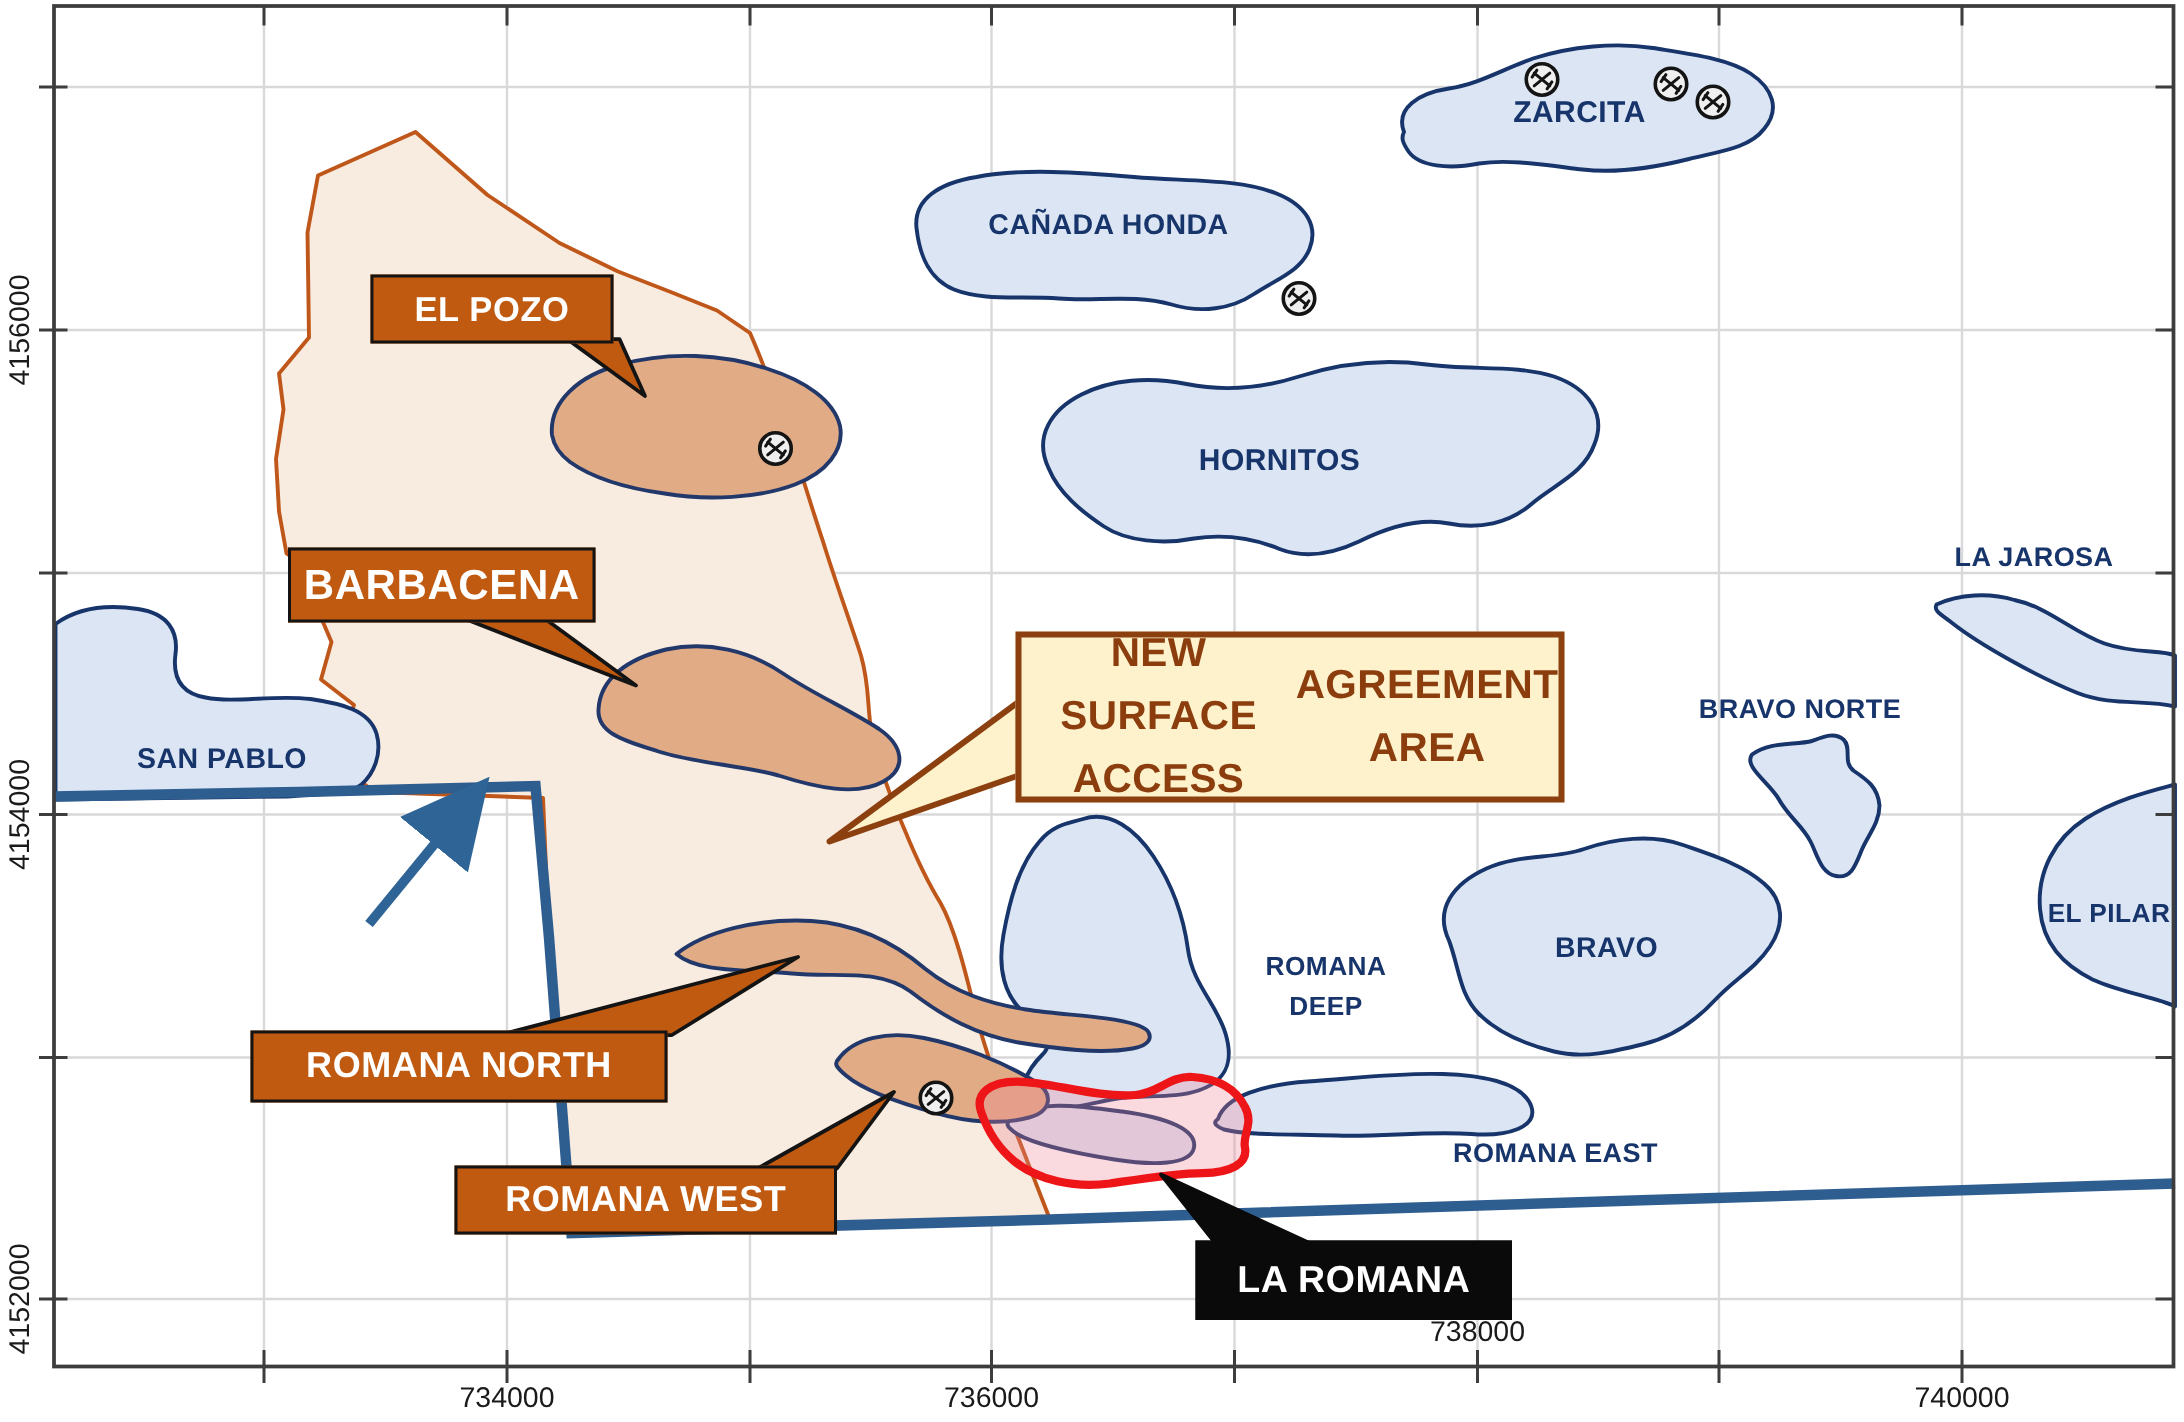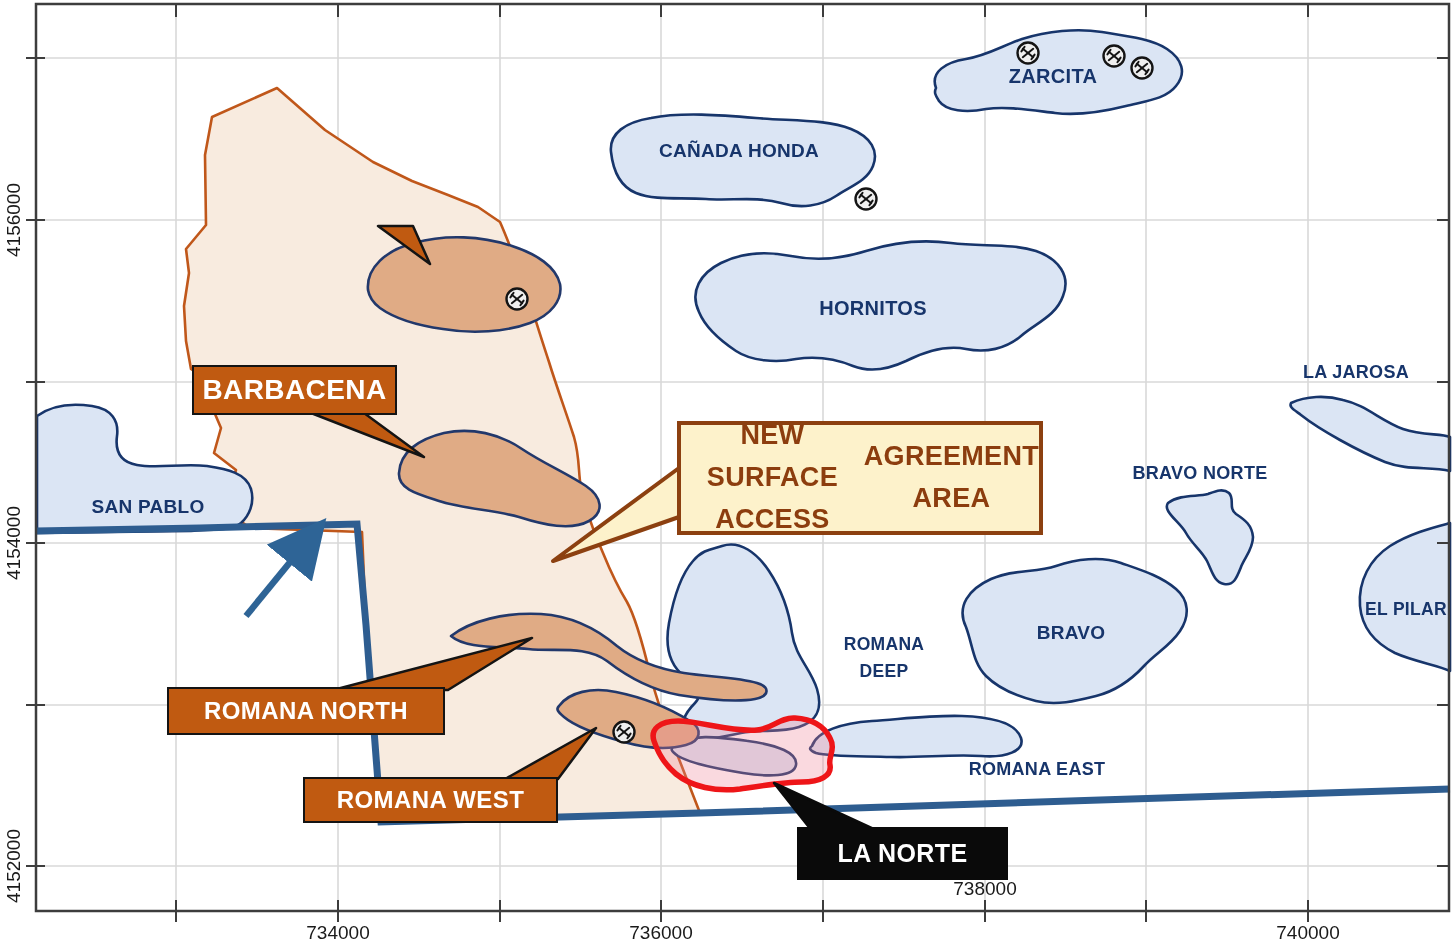--- a/index.html
+++ b/index.html
@@ -158,37 +158,38 @@
     <use href="#mine-sym" x="1114" y="56"></use>
     <use href="#mine-sym" x="1142" y="68"></use>
     <use href="#mine-sym" x="866" y="199"></use>
     <use href="#mine-sym" x="517" y="299"></use>
     <use href="#mine-sym" x="624" y="732"></use>
   </g>
 </svg>
 
 <div class="lbl s20" style="left:1053px;top:76px;">ZARCITA</div>
 <div class="lbl s19" style="left:739px;top:151px;">CAÑADA HONDA</div>
-<div class="lbl s20" style="left:873px;top:308px;">HORNITOS</div>
+<div class="lbl s20" style="left:853px;top:308px;">HORNITOS</div>
 <div class="lbl s19" style="left:148px;top:507px;">SAN PABLO</div>
 <div class="lbl s18" style="left:1356px;top:372px;">LA JAROSA</div>
 <div class="lbl s18" style="left:1200px;top:473px;">BRAVO NORTE</div>
 <div class="lbl s19" style="left:1071px;top:633px;">BRAVO</div>
 <div class="lbl s17" style="left:1406px;top:609px;">EL PILAR</div>
 <div class="lbl s17 two" style="left:837px;top:658px;margin-left:47px;">
   <div>ROMANA</div>
   <div>DEEP</div>
 </div>
 <div class="lbl s18" style="left:1037px;top:769px;">ROMANA EAST</div>
 
 
+<div class="callout" style="left:247px;top:183px;width:162px;height:46px;font-size:23px;">EL POZO</div>
 <div class="callout" style="left:192px;top:365px;width:205px;height:50px;font-size:28px;">BARBACENA</div>
 <div class="callout" style="left:303px;top:777px;width:255px;height:46px;font-size:24px;">ROMANA WEST</div>
 <div class="callout" style="left:167px;top:687px;width:278px;height:48px;font-size:24px;">ROMANA NORTH</div>
-<div class="callout black" style="left:797px;top:827px;width:211px;height:53px;font-size:25px;">LA NORTE</div>
+<div class="callout black" style="left:797px;top:827px;width:211px;height:53px;font-size:25px;">LA ROMANA</div>
 
 <div class="creambox" style="left:677px;top:421px;width:366px;height:114px;">
   <div>NEW SURFACE ACCESS</div>
   <div>AGREEMENT AREA</div>
 </div>
 
 <div class="axis-x" style="left:338px;top:933px;">734000</div>
 <div class="axis-x" style="left:661px;top:933px;">736000</div>
 <div class="axis-x" style="left:985px;top:889px;">738000</div>
 <div class="axis-x" style="left:1308px;top:933px;">740000</div>

